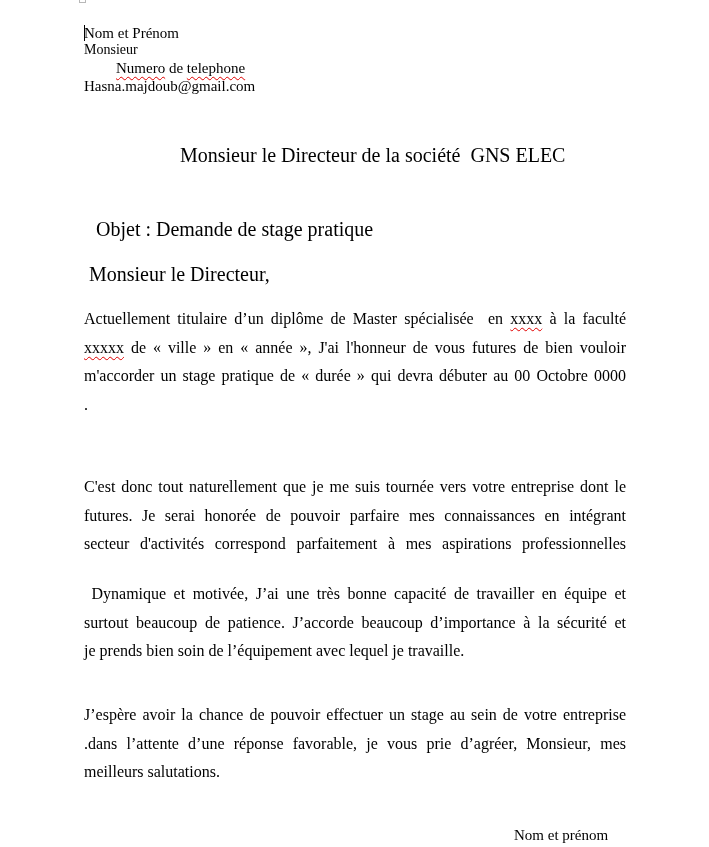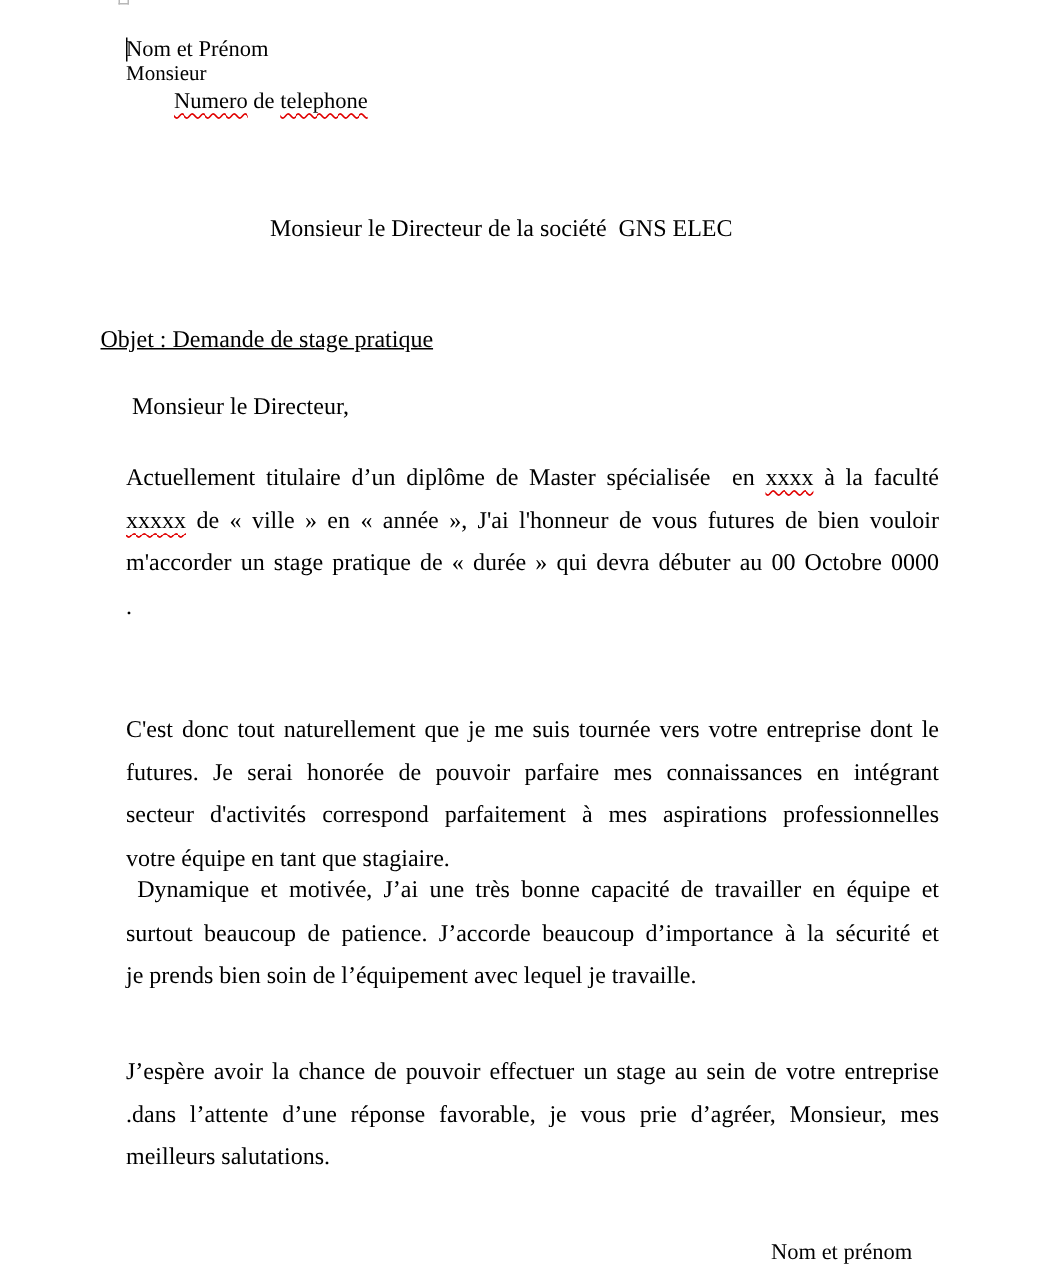--- a/index.html
+++ b/index.html
@@ -6,60 +6,60 @@
   body { width:709px; height:847px; position:relative; overflow:hidden;
          font-family:"Liberation Serif", "DejaVu Serif", serif; color:#000; }
   .anchor-mark { position:absolute; left:79px; top:-4px; width:7px; height:7px;
                  border:1px solid #b8b8b8; border-top:none; box-sizing:border-box; }
   .abs { position:absolute; white-space:nowrap; }
   .hdr { font-size:15px; line-height:18px; }
   .hdr.small { font-size:14px; }
   .caret { position:absolute; left:84px; top:25px; width:1px; height:16px; background:#000; }
   .misspell { text-decoration: underline wavy #e00000; text-decoration-thickness:1px;
               text-underline-offset:3px; }
-  .body-text { font-size:16px; }
+  .body-text { font-size:20px; }
   .para { position:absolute; left:84px; width:542px; font-size:16px; line-height:28.5px;
           text-align:justify; }
   .line { display:block; text-align:justify; text-align-last:justify; height:28.5px; white-space:nowrap; }
   .line.end { text-align-last:left; }
 </style>
 </head>
 <body>
 
 <div style="position:absolute;left:0;top:0;width:709px;height:711px;">
 
   <div class="anchor-mark"></div>
 
   <div class="caret"></div>
   <div class="abs hdr" style="left:84px;top:24px;">Nom et Prénom</div>
   <div class="abs hdr small" style="left:84px;top:41px;">Monsieur</div>
   <div class="abs hdr" style="left:84px;top:59px;margin-left:32px;">
     <span class="misspell">Numero</span>
     <span>de</span>
     <span class="misspell">telephone</span>
   </div>
+  <div class="abs hdr" style="left:84px;top:77px;">Hasna.majdoub@gmail.com</div>
 
   <div class="abs body-text" style="left:180px;top:144px;white-space:pre;">Monsieur le Directeur de la société  GNS ELEC</div>
 
-  <div class="abs body-text" style="left:67px;top:218px;text-decoration:underline;">Objet : Demande de stage pratique</div>
+  <div class="abs body-text" style="left:96px;top:218px;">Objet : Demande de stage pratique</div>
 
   <div class="abs body-text" style="left:84px;top:263px;white-space:pre;"> Monsieur le Directeur,</div>
 
   <div class="para" style="top:305px;">
     <span class="line"><span style="white-space:pre;">Actuellement titulaire d’un diplôme de Master spécialisée  en </span><span class="misspell">xxxx</span><span style="white-space:pre;"> à la faculté</span></span>
     <span class="line"><span class="misspell">xxxxx</span><span style="white-space:pre;"> de « ville » en « année », J'ai l'honneur de vous futures de bien vouloir</span></span>
     <span class="line">m'accorder un stage pratique de « durée » qui devra débuter au 00 Octobre 0000</span>
     <span class="line end">.</span>
   </div>
 
   <div class="para" style="top:437px;margin-top:36px;">
     <span class="line">C'est donc tout naturellement que je me suis tournée vers votre entreprise dont le</span>
     <span class="line">futures. Je serai honorée de pouvoir parfaire mes connaissances en intégrant</span>
     <span class="line">secteur d'activités correspond parfaitement à mes aspirations professionnelles</span>
-    <span class="line end">votre équipe en tant que stagiaire.</span>
   </div>
 
   <div class="para" style="top:701px;">
     <span class="line">J’espère avoir la chance de pouvoir effectuer un stage au sein de votre entreprise</span>
     <span class="line">.dans l’attente d’une réponse favorable, je vous prie d’agréer, Monsieur, mes</span>
     <span class="line end">meilleurs salutations.</span>
   </div>
 
   <div class="para" style="top:580px;">
     <span class="line" style="white-space:pre;"> Dynamique et motivée, J’ai une très bonne capacité de travailler en équipe et</span>

